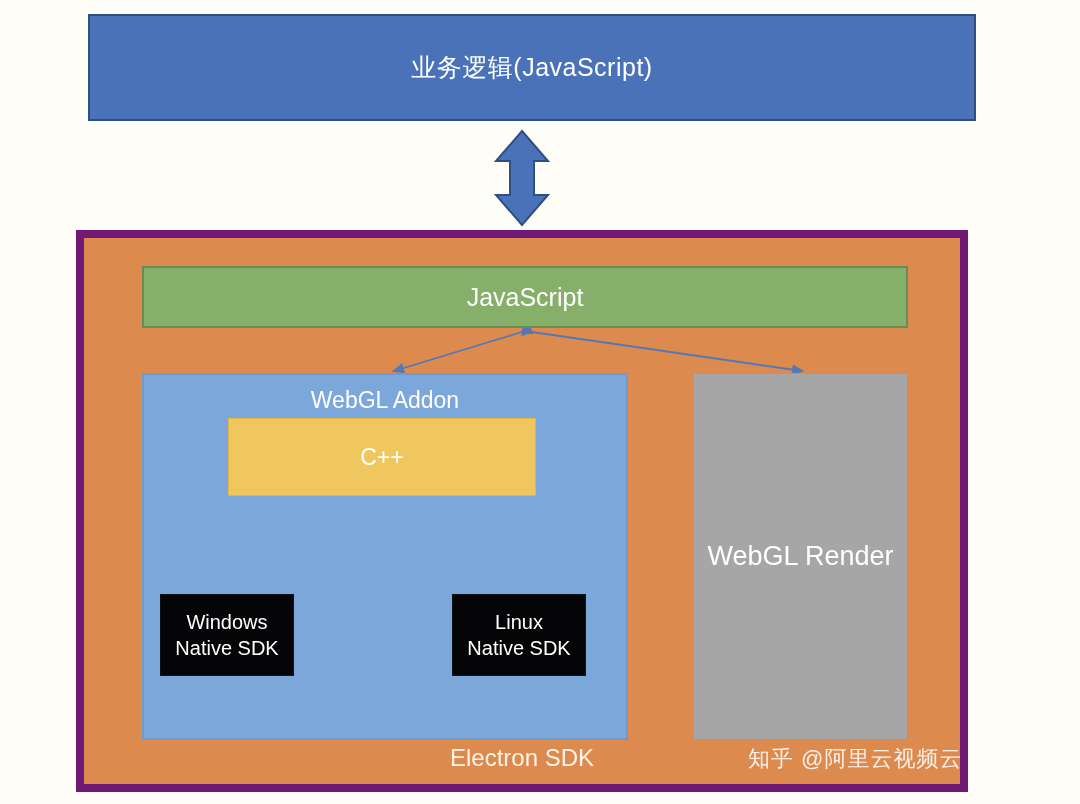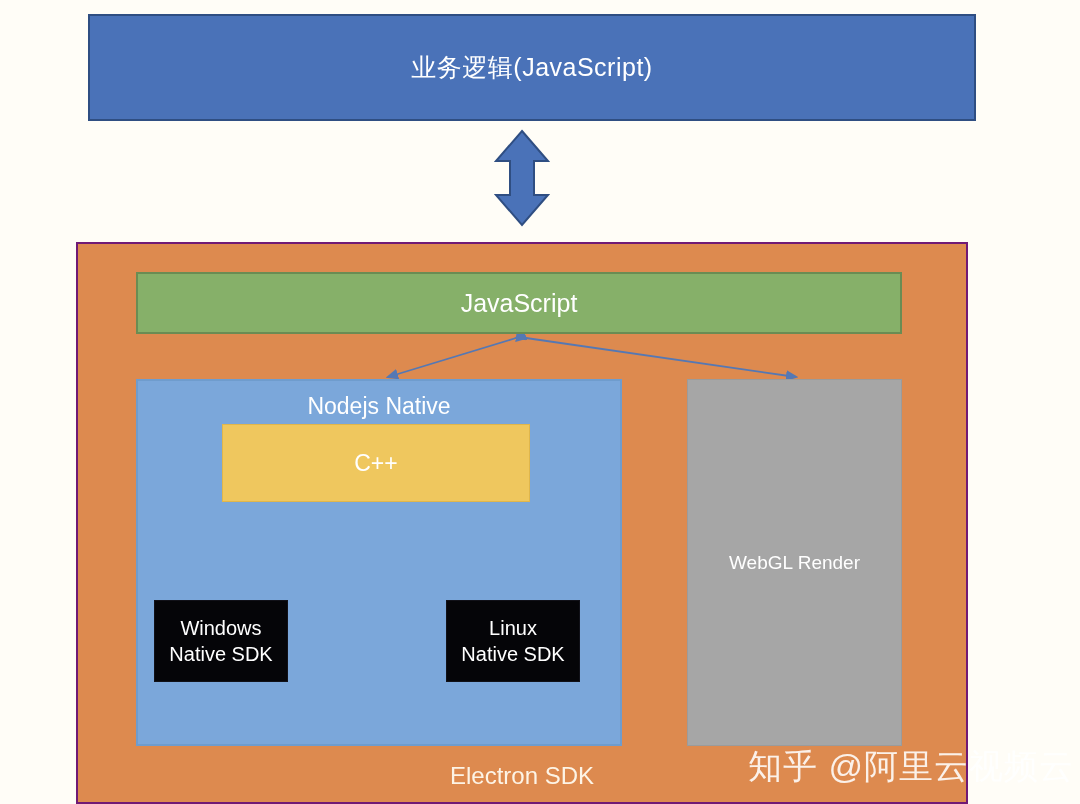--- a/index.html
+++ b/index.html
@@ -51,23 +51,22 @@
   }
 
   
   .electron-box {
     position: absolute;
     left: 76px;
     top: 230px;
     width: 892px;
     height: 562px;
     background: #dd8a4f;
-    border: 2px solid #701a75;
-    box-sizing: border-box;
-    margin-top: 12px;
+    border: 8px solid #701a75;
+    box-sizing: border-box;
   }
   .electron-label {
     position: absolute;
     left: 0;
     right: 0;
     bottom: 12px;
     text-align: center;
     color: #fdf4e6;
     font-size: 24px;
   }
@@ -163,39 +162,39 @@
     height: 367px;
     background: #a6a6a6;
     border: 1px solid #9b9b9b;
     box-sizing: border-box;
     display: flex;
     align-items: center;
     justify-content: center;
   }
   .webgl-label {
     color: #ffffff;
-    font-size: 19px;
+    font-size: 27px;
   }
 
   
   .connectors {
     position: absolute;
     left: 0;
     top: 0;
     width: 892px;
     height: 562px;
     pointer-events: none;
   }
 
   
   .watermark {
     position: absolute;
     left: 748px;
     top: 744px;
-    font-size: 34px;
+    font-size: 22px;
     color: rgba(255,255,255,0.88);
     white-space: nowrap;
     letter-spacing: 1px;
   }
 </style>
 </head>
 <body>
 
 <div id="stage">
 
@@ -227,21 +226,21 @@
       <line x1="298" y1="262" x2="291" y2="352" stroke="#5578b4" stroke-width="1.8" marker-start="url(#ah)" marker-end="url(#ah)"></line>
 
       <line x1="300" y1="262" x2="443" y2="352" stroke="#5578b4" stroke-width="1.8" marker-start="url(#ah)" marker-end="url(#ah)"></line>
     </svg>
 
     <div class="js-box">
       <span class="js-label">JavaScript</span>
     </div>
 
     <div class="addon-box">
-      <span class="addon-label">Nodejs Native</span>
+      <span class="addon-label">WebGL Addon</span>
     </div>
 
     <div class="cpp-box">
       <span class="cpp-label">C++</span>
     </div>
 
     <div class="sdk-box sdk-1">
       <span class="sdk-label">Windows
 Native SDK</span>
     </div>

